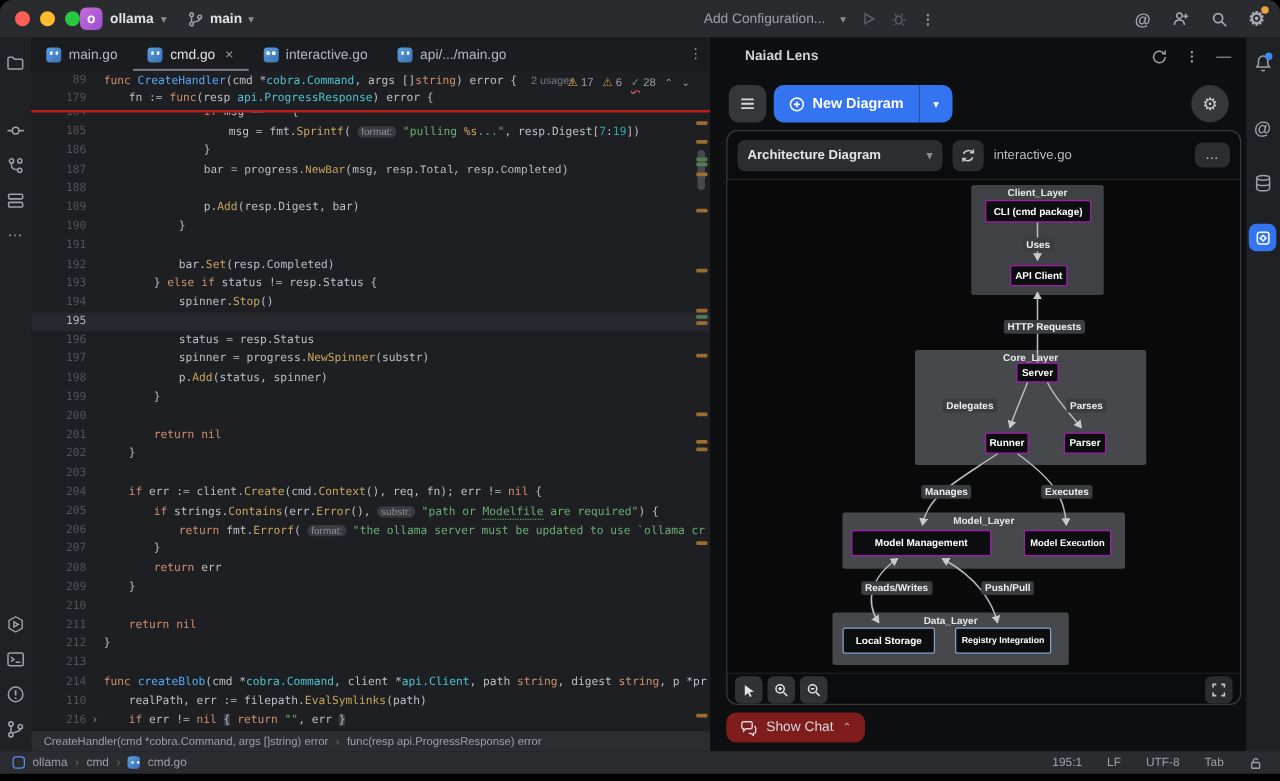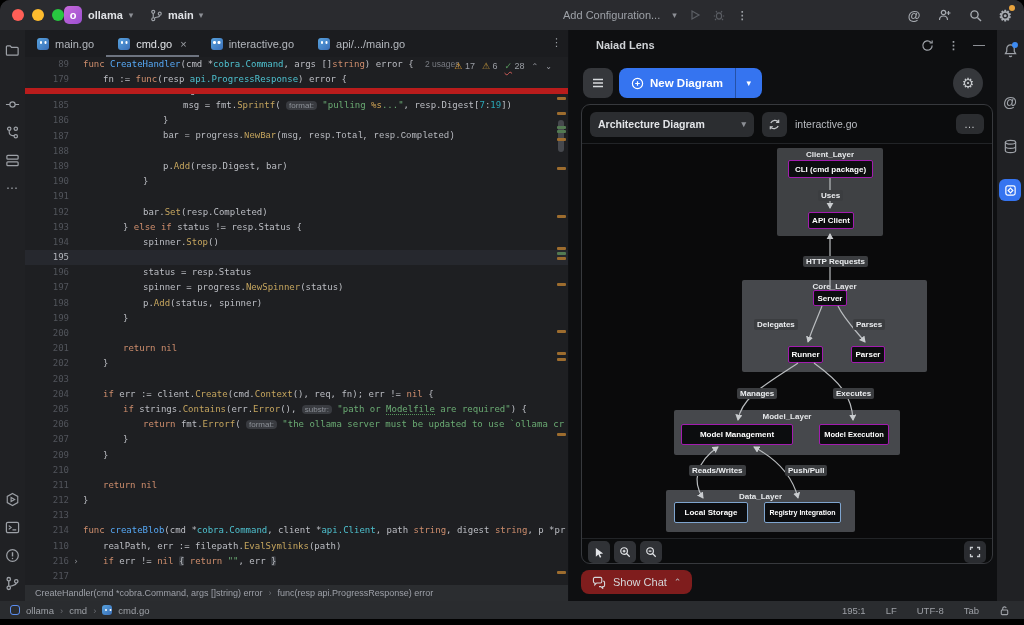--- a/index.html
+++ b/index.html
@@ -37,21 +37,21 @@
   .tab.active{color:#dfe1e5;box-shadow:inset 0 -2px 0 #6e7480}
   .tab .close{color:#9da0a6;font-size:11px;margin-left:2px}
   .goicon{width:12px;height:12px;border-radius:3px;background:linear-gradient(135deg,#57a1dd,#3a6fb8);
     position:relative;flex:none}
   .goicon::after{content:"";position:absolute;left:2.5px;top:3.5px;width:2.5px;height:2.5px;background:#fff;
     border-radius:50%;box-shadow:4.5px 0 0 #fff}
   .tab-kebab{position:absolute;right:6px;top:6px;color:#9da1a7;font-size:11px;letter-spacing:0}
   
   .codewrap{position:absolute;left:0;top:53px;right:0;bottom:16px;overflow:hidden}
   .sticky{position:absolute;left:0;top:27px;right:0;height:31px;background:#1e1f22;z-index:5;
-    border-bottom:6px solid #b91c1c}
+    border-bottom:2px solid #b91c1c}
   .cline{display:flex;height:15.2px;line-height:15.2px;font-family:"DejaVu Sans Mono",monospace;font-size:9px;white-space:pre}
   .cline.cur{background:#26282e}
   .gut{width:44px;flex:none;text-align:right;color:#51545b}
   .cur .gut{color:#b2b5bc}
   .gfold{width:14px;flex:none;text-align:center;color:#8d9095}
   .ctext{flex:1;overflow:hidden}
   .kw{color:#cf8e6d}.fn{color:#56a8f5}.call{color:#c5a55e}.typ{color:#4ec1cf}.str{color:#6aab73}
   .fmt{color:#d0a354}.num{color:#29a8b8}.pln{color:#bcbec4}
   .strU{color:#6aab73;border-bottom:1px dotted #56965c}
   .fold{background:#3a3d42;border-radius:2px;color:#bcbec4}
@@ -303,31 +303,32 @@
           <div class="cline"><span class="gut">187</span><span class="gfold"></span><span class="ctext" style="padding-left: 80px; font-family: Liberation Mono, monospace;"><span class="pln">bar = progress.</span><span class="call">NewBar</span><span class="pln">(msg, resp.Total, resp.Completed)</span></span></div>
           <div class="cline"><span class="gut">188</span><span class="gfold"></span></div>
           <div class="cline"><span class="gut">189</span><span class="gfold"></span><span class="ctext" style="padding-left: 80px;"><span class="pln">p.</span><span class="call">Add</span><span class="pln">(resp.Digest, bar)</span></span></div>
           <div class="cline"><span class="gut">190</span><span class="gfold"></span><span class="ctext" style="padding-left: 60px;"><span class="pln">}</span></span></div>
           <div class="cline"><span class="gut">191</span><span class="gfold"></span><span class="ctext" style="padding-left: 0px;"></span></div>
           <div class="cline"><span class="gut">192</span><span class="gfold"></span><span class="ctext" style="padding-left: 60px;"><span class="pln">bar.</span><span class="call">Set</span><span class="pln">(resp.Completed)</span></span></div>
           <div class="cline"><span class="gut">193</span><span class="gfold"></span><span class="ctext" style="padding-left: 40px;"><span class="pln">} </span><span class="kw">else</span><span class="pln"> </span><span class="kw">if</span><span class="pln"> status != resp.Status {</span></span></div>
           <div class="cline"><span class="gut">194</span><span class="gfold"></span><span class="ctext" style="padding-left: 60px;"><span class="pln">spinner.</span><span class="call">Stop</span><span class="pln">()</span></span></div>
           <div class="cline cur"><span class="gut">195</span><span class="gfold"></span><span class="ctext" style="padding-left: 0px;"></span></div>
           <div class="cline"><span class="gut">196</span><span class="gfold"></span><span class="ctext" style="padding-left: 60px;"><span class="pln">status = resp.Status</span></span></div>
-          <div class="cline"><span class="gut">197</span><span class="gfold"></span><span class="ctext" style="padding-left: 60px;"><span class="pln">spinner = progress.</span><span class="call">NewSpinner</span><span class="pln">(status)</span></span></div>
+          <div class="cline"><span class="gut">197</span><span class="gfold"></span><span class="ctext" style="padding-left: 60px;"><span class="pln">spinner = progress.</span><span class="call">NewSpinner</span><span class="pln">(substr)</span></span></div>
           <div class="cline"><span class="gut">198</span><span class="gfold"></span><span class="ctext" style="padding-left: 60px;"><span class="pln">p.</span><span class="call">Add</span><span class="pln">(status, spinner)</span></span></div>
           <div class="cline"><span class="gut">199</span><span class="gfold"></span><span class="ctext" style="padding-left: 40px;"><span class="pln">}</span></span></div>
           <div class="cline"><span class="gut">200</span><span class="gfold"></span><span class="ctext" style="padding-left: 0px;"></span></div>
           <div class="cline"><span class="gut">201</span><span class="gfold"></span><span class="ctext" style="padding-left: 40px;"><span class="kw">return</span><span class="pln"> </span><span class="kw">nil</span></span></div>
           <div class="cline"><span class="gut">202</span><span class="gfold"></span><span class="ctext" style="padding-left: 20px;"><span class="pln">}</span></span></div>
           <div class="cline"><span class="gut">203</span><span class="gfold"></span><span class="ctext" style="padding-left: 0px;"></span></div>
           <div class="cline"><span class="gut">204</span><span class="gfold"></span><span class="ctext" style="padding-left: 20px;"><span class="kw">if</span><span class="pln"> err := client.</span><span class="call">Create</span><span class="pln">(cmd.</span><span class="call">Context</span><span class="pln">(), req, fn); err != </span><span class="kw">nil</span><span class="pln"> {</span></span></div>
           <div class="cline"><span class="gut">205</span><span class="gfold"></span><span class="ctext" style="padding-left: 40px;"><span class="kw">if</span><span class="pln"> strings.</span><span class="call">Contains</span><span class="pln">(err.</span><span class="call">Error</span><span class="pln">(), </span><span class="chip">substr:</span><span class="str"> "path or </span><span class="strU">Modelfile</span><span class="str"> are required"</span><span class="pln">) {</span></span></div>
           <div class="cline"><span class="gut">206</span><span class="gfold"></span><span class="ctext" style="padding-left: 60px;"><span class="kw">return</span><span class="pln"> fmt.</span><span class="call">Errorf</span><span class="pln">( </span><span class="chip">format:</span><span class="str"> "the ollama server must be updated to use `ollama cr</span></span></div>
           <div class="cline"><span class="gut">207</span><span class="gfold"></span><span class="ctext" style="padding-left: 40px;"><span class="pln">}</span></span></div>
+          <div class="cline"><span class="gut">208</span><span class="gfold"></span><span class="ctext" style="padding-left: 40px;"><span class="kw">return</span><span class="pln"> err</span></span></div>
           <div class="cline"><span class="gut">209</span><span class="gfold"></span><span class="ctext" style="padding-left: 20px;"><span class="pln">}</span></span></div>
           <div class="cline"><span class="gut">210</span><span class="gfold"></span><span class="ctext" style="padding-left: 0px;"></span></div>
           <div class="cline"><span class="gut">211</span><span class="gfold"></span><span class="ctext" style="padding-left: 20px;"><span class="kw">return</span><span class="pln"> </span><span class="kw">nil</span></span></div>
           <div class="cline"><span class="gut">212</span><span class="gfold"></span><span class="ctext" style="padding-left: 0px;"><span class="pln">}</span></span></div>
           <div class="cline"><span class="gut">213</span><span class="gfold"></span><span class="ctext" style="padding-left: 0px;"></span></div>
           <div class="cline"><span class="gut">214</span><span class="gfold"></span><span class="ctext" style="padding-left: 0px;"><span class="kw">func</span><span class="pln"> </span><span class="fn">createBlob</span><span class="pln">(cmd *</span><span class="typ">cobra.Command</span><span class="pln">, client *</span><span class="typ">api.Client</span><span class="pln">, path </span><span class="kw">string</span><span class="pln">, digest </span><span class="kw">string</span><span class="pln">, p *pr</span></span></div>
           <div class="cline"><span class="gut">110</span><span class="gfold"></span><span class="ctext" style="padding-left: 20px;"><span class="pln">realPath, err := filepath.</span><span class="call">EvalSymlinks</span><span class="pln">(path)</span></span></div>
           <div class="cline"><span class="gut">216</span><span class="gfold">›</span><span class="ctext" style="padding-left: 20px;"><span class="kw">if</span><span class="pln"> err != </span><span class="kw">nil</span><span class="pln"> </span><span class="fold">{</span><span class="pln"> </span><span class="kw">return</span><span class="pln"> </span><span class="str">""</span><span class="pln">, err </span><span class="fold">}</span></span></div>
           <div class="cline"><span class="gut">217</span><span class="gfold"></span><span class="ctext" style="padding-left: 20px;"></span></div>
         </div>
@@ -424,21 +425,21 @@
         </div>
         <span class="fname">interactive.go</span>
         <div class="morebtn">…</div>
       </div>
 
       <div class="canvas">
 
         <div class="dgroup g-client" style="left:195px;top:4px;width:106px;height:88px">
           <div class="gtitle">Client_Layer</div>
           </div>
-        <div class="dgroup g-gray" style="left:160px;top:136px;width:185px;height:92px">
+        <div class="dgroup g-gray" style="left:150px;top:136px;width:185px;height:92px">
           <div class="gtitle">Core_Layer</div>
           </div>
         <div class="dgroup g-gray" style="left:92px;top:266px;width:226px;height:45px">
           <div class="gtitle">Model_Layer</div>
           </div>
         <div class="dgroup g-gray" style="left:84px;top:346px;width:189px;height:42px">
           <div class="gtitle">Data_Layer</div>
           </div>
 
         <svg class="edges" width="412" height="394" viewBox="0 0 412 394">

